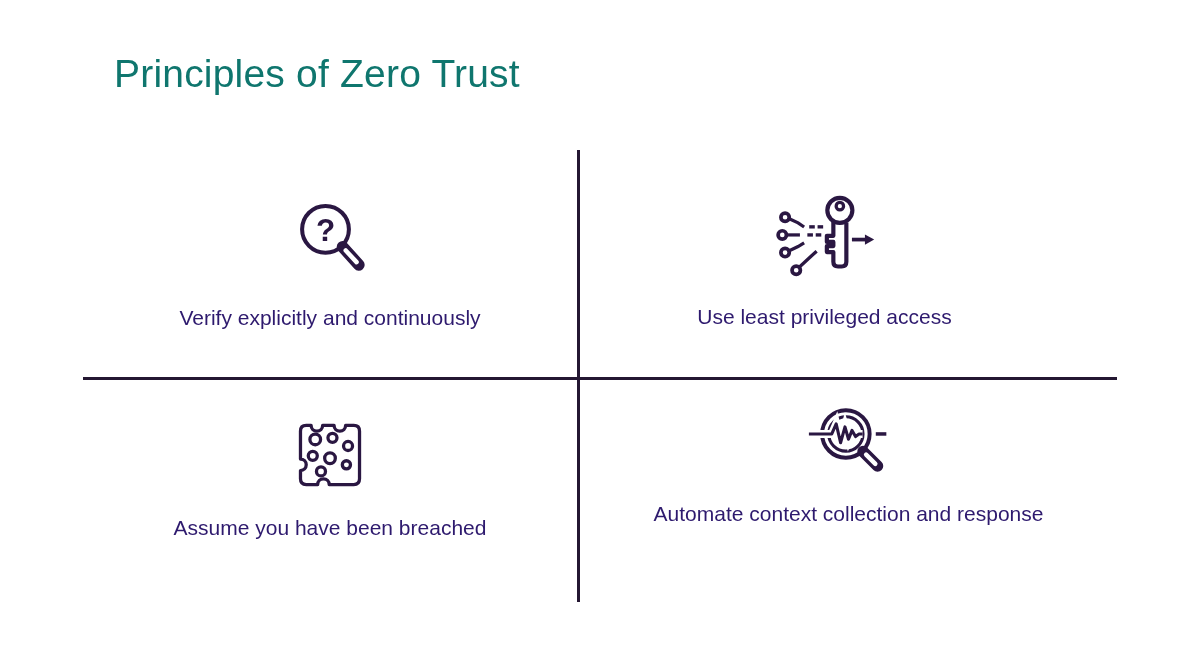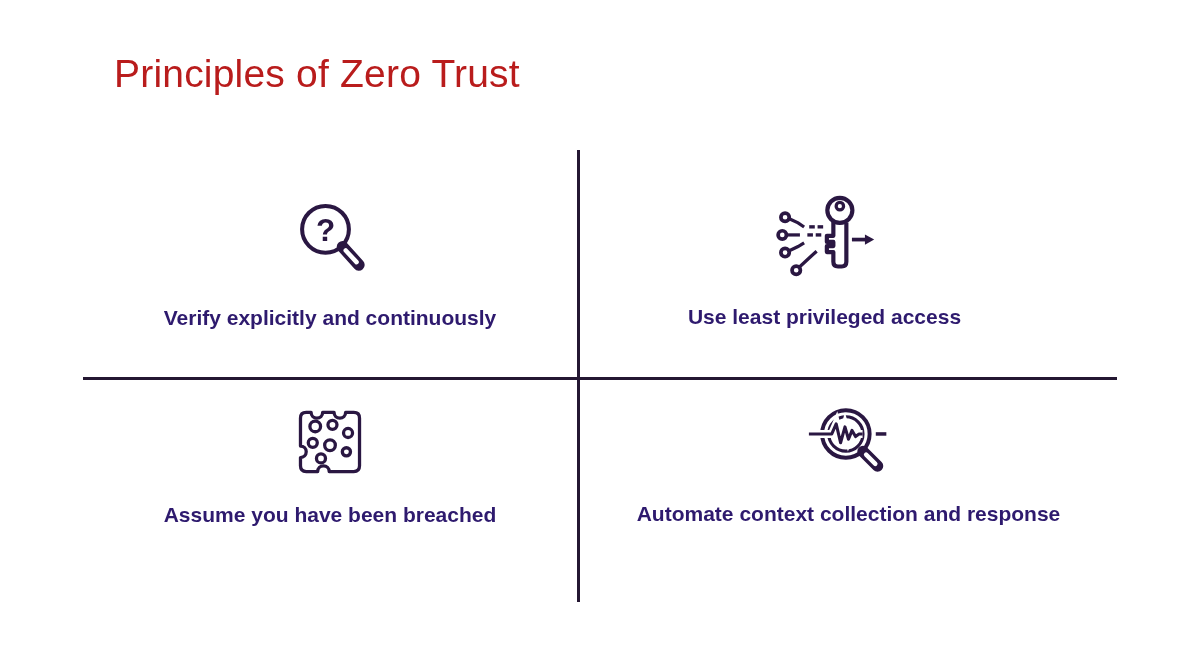--- a/index.html
+++ b/index.html
@@ -9,48 +9,48 @@
     width: 1200px; height: 650px;
     background: #ffffff;
     font-family: "Liberation Sans", sans-serif;
     overflow: hidden;
   }
   .slide-title {
     position: absolute;
     left: 114px; top: 52px;
     font-size: 39px;
     font-weight: 400;
-    color: #b91c1c;
+    color: #0f766e;
     letter-spacing: 0.2px;
     white-space: nowrap;
   }
   .divider { position: absolute; background: #241732; }
   .divider-h { left: 83px; top: 377px; width: 1034px; height: 3px; }
   .divider-v { left: 577px; top: 150px; width: 3px; height: 452px; }
 
   .quadrant {
     position: absolute;
     display: flex;
     flex-direction: column;
     align-items: center;
   }
   .q-tl { left: 85px;  top: 150px; width: 490px; height: 224px; padding-top: 46px; }
   .q-tr { left: 558px; top: 150px; width: 533px; height: 224px; padding-top: 44px; }
-  .q-bl { left: 85px;  top: 401px; width: 490px; height: 218px; }
+  .q-bl { left: 85px;  top: 381px; width: 490px; height: 218px; padding-top: 33px; }
   .q-br { left: 582px; top: 397px; width: 533px; height: 218px; }
 
   .q-icon { flex: 0 0 auto; }
   .q-tl .q-icon { margin-bottom: 16px; }
   .q-tr .q-icon { margin-bottom: 14px; }
   .q-bl .q-icon { margin-bottom: 16px; }
   .q-br .q-icon { margin-bottom: 13px; }
 
   .q-label {
     font-size: 21px;
-    font-weight: 700;
+    font-weight: 400;
     color: #2E1A6E;
     text-align: center;
     white-space: nowrap;
   }
 
   svg .stroke {
     fill: none;
     stroke: #2A1742;
     stroke-width: 4.5;
   }

